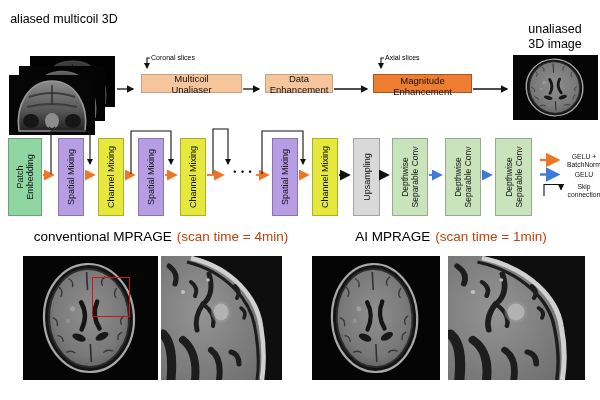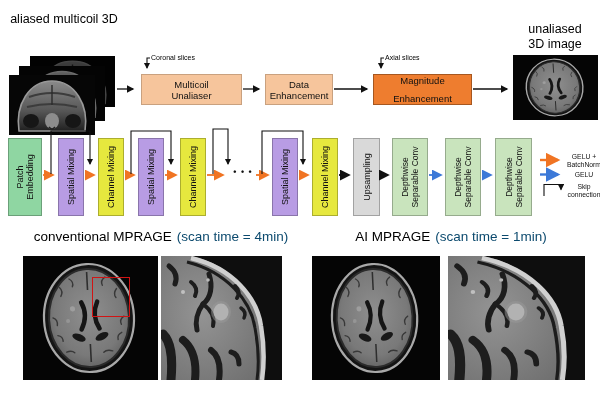--- a/index.html
+++ b/index.html
@@ -1,21 +1,21 @@
 <!DOCTYPE html>
 <html><head>
 <meta charset="utf-8">
 <style>
   html,body{margin:0;padding:0;background:#fff;}
   .fig{position:relative;width:600px;height:400px;background:#fff;overflow:hidden;
        font-family:"Liberation Sans",sans-serif;color:#111;padding-left:44px;}
   
   .h-title{position:absolute;font-size:12.5px;line-height:15px;text-align:center;color:#000;}
   
-  .pbox{position:absolute;top:74px;height:31px;display:flex;flex-direction:column;justify-content:center;
+  .pbox{position:absolute;top:74px;height:19px;display:flex;flex-direction:column;justify-content:center;
         text-align:center;font-size:9.5px;line-height:11px;box-sizing:border-box;border:1px solid rgba(0,0,0,0.18);}
   .pbox.dark{border:1px solid rgba(0,0,0,0.30);justify-content:space-between;}
   .slice-label{position:absolute;font-size:7px;line-height:8px;color:#000;white-space:nowrap;}
   
   .blk{position:absolute;top:138px;height:78px;box-sizing:border-box;border:1px solid rgba(0,0,0,0.25);}
   .blk .rot{position:absolute;left:50%;top:50%;width:74px;transform:translate(-50%,-50%) rotate(-90deg);
             text-align:center;font-size:9px;line-height:10px;color:#111;}
   .b1{left:8px;width:34px;}   .b1 .rot{width:60px;}
   .b2{left:58px;width:26px;}  .b3{left:98px;width:26px;}
   .b4{left:138px;width:26px;} .b5{left:180px;width:26px;}
@@ -23,21 +23,21 @@
   .b8{left:353px;width:27px;}
   .b9{left:392px;width:36px;} .b10{left:445px;width:36px;} .b11{left:495px;width:37px;}
   .b9 .rot,.b10 .rot,.b11 .rot{font-size:8.5px;line-height:9.5px;}
   .ellipsis{position:absolute;left:228px;top:167px;width:30px;text-align:center;
             font-size:9px;font-weight:bold;letter-spacing:1px;color:#111;}
   
   .leg{position:absolute;font-size:6.8px;line-height:7.6px;text-align:center;width:44px;color:#111;}
   .lg1{left:562px;top:153px;} .lg2{left:562px;top:171px;} .lg3{left:562px;top:183px;}
   
   .cap{position:absolute;top:229px;font-size:13.5px;text-align:center;color:#000;white-space:nowrap;}
-  .cap .red{color:#0c4a6e;margin-left:5px;margin-top:20px;}
+  .cap .red{color:#c2410c;margin-left:5px;margin-top:20px;}
   .capL{left:20px;width:282px;} .capR{left:316px;width:270px;}
   
   .mri{position:absolute;background:#000;}
   .mri svg{display:block;width:100%;height:100%;}
   .roi{position:absolute;left:69px;top:21px;width:38px;height:40px;border:1.5px solid #d11414;box-sizing:border-box;}
   .overlay{position:absolute;left:0;top:0;pointer-events:none;}
   .sb{stroke:#111;fill:none;stroke-width:1.3px;}
   .sb2{stroke:#111;fill:none;stroke-width:1.1px;}
   .so{stroke:#f07423;fill:none;stroke-width:1.8px;}
   .sk{stroke:#111;fill:none;stroke-width:1.8px;}

